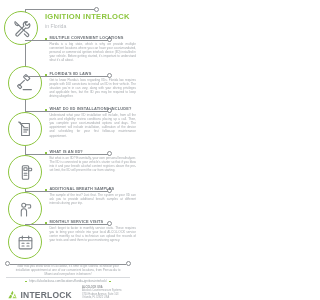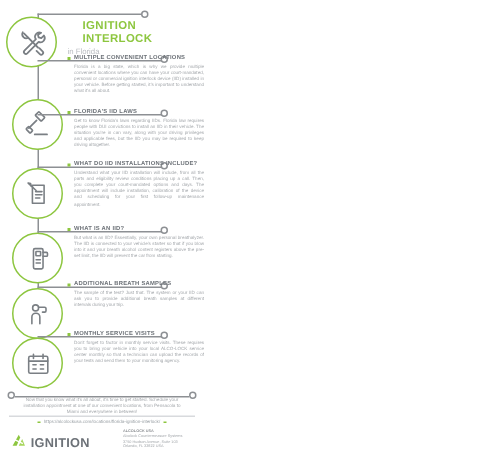--- a/index.html
+++ b/index.html
@@ -44,21 +44,20 @@
   .hdr-text {
     position: absolute; left: 45px; top: 12px; width: 90px;
   }
   .hdr-title {
     color: #8dc63f;
     font-size: 7.6px;
     font-weight: bold;
     letter-spacing: 0.25px;
     line-height: 9px;
     text-transform: uppercase;
-    margin-left: 10px;
   }
   .hdr-sub {
     color: #b9bcc0;
     font-size: 5.2px;
     line-height: 8px;
     margin-top: 1px;
   }
 
   
   .badge {
@@ -318,21 +317,21 @@
   </div>
 
   <div class="footer-brand">
     <span>
       <svg width="11" height="11" viewBox="0 0 24 24" fill="none">
         <path d="M3 20 L12 4 L14 8 L9 20 Z" fill="#8dc63f"></path>
         <path d="M12 20 L17 10 L21 20 Z" fill="#a8d65c"></path>
         <path d="M6 11 L18 17" stroke="#ffffff" stroke-width="2"></path>
       </svg>
     </span>
-    <span class="brand-name">IGNITION</span>
+    <span class="brand-name">INTERLOCK</span>
   </div>
 
   <div class="footer-addr">
     <div class="addr-co">ALCOLOCK USA</div>
     <div>Alcolock Countermeasure Systems</div>
     <div>3750 Hudson Avenue, Suite 103</div>
     <div>Orlando, FL 32822 USA</div>
   </div>
 
 </div>

